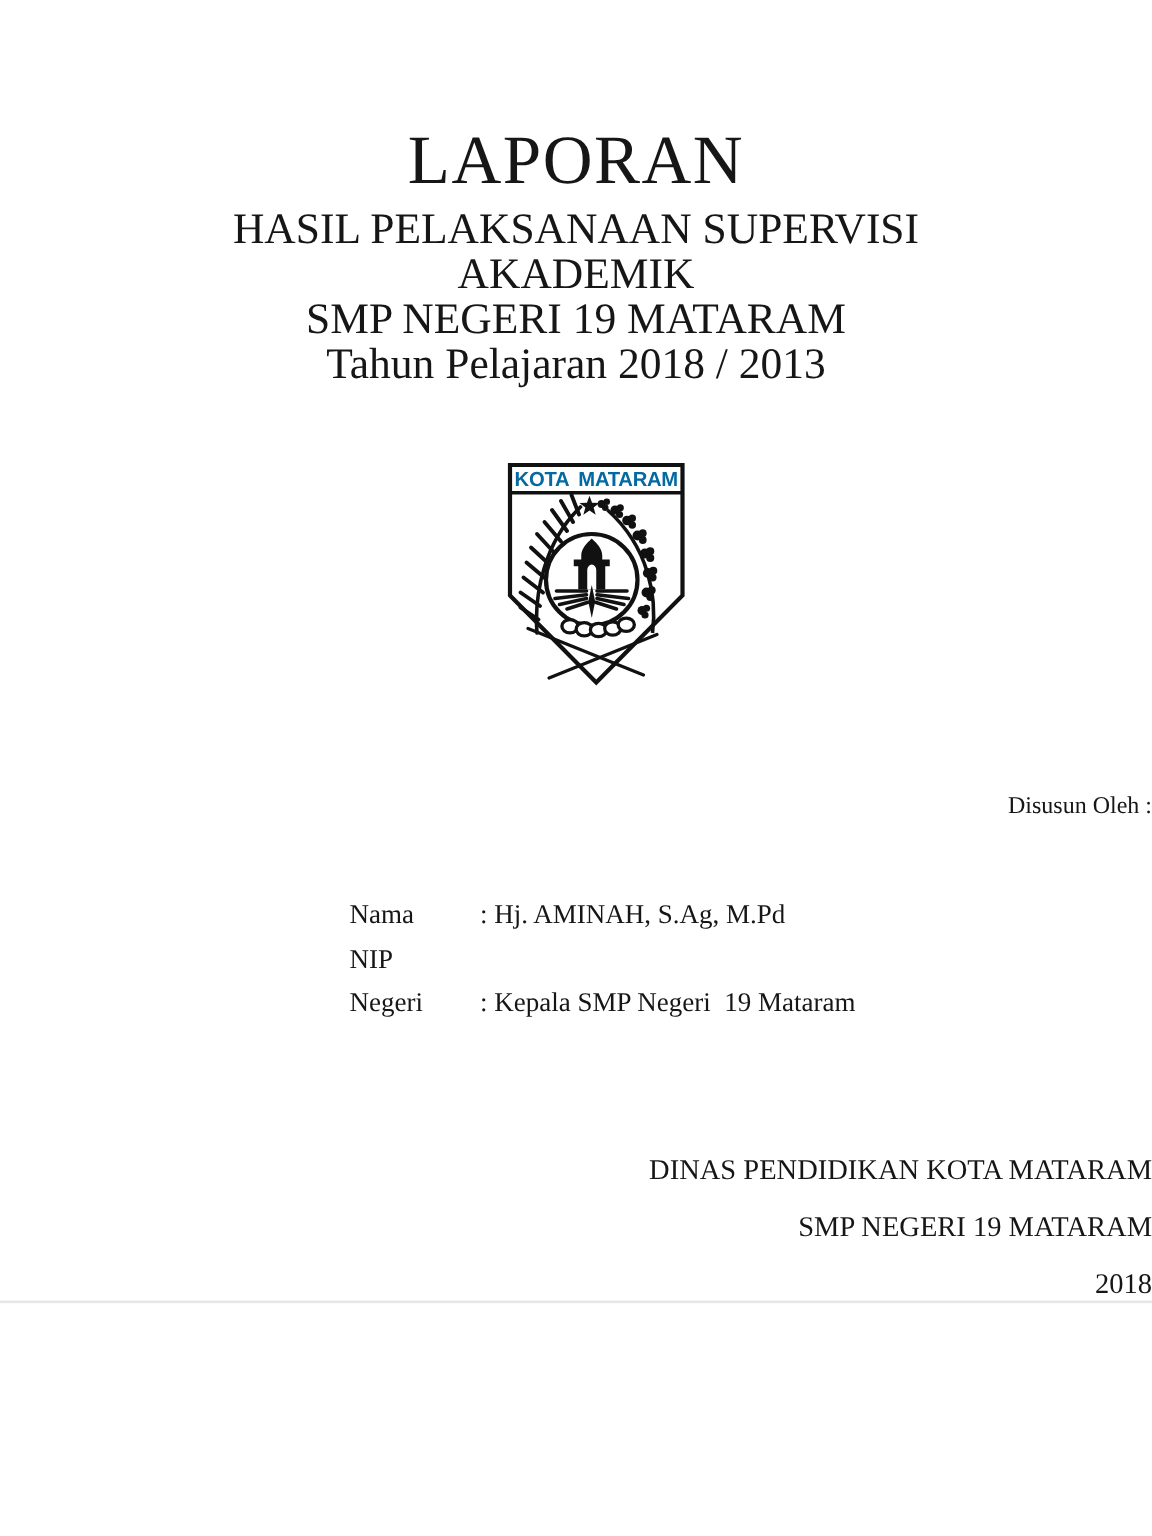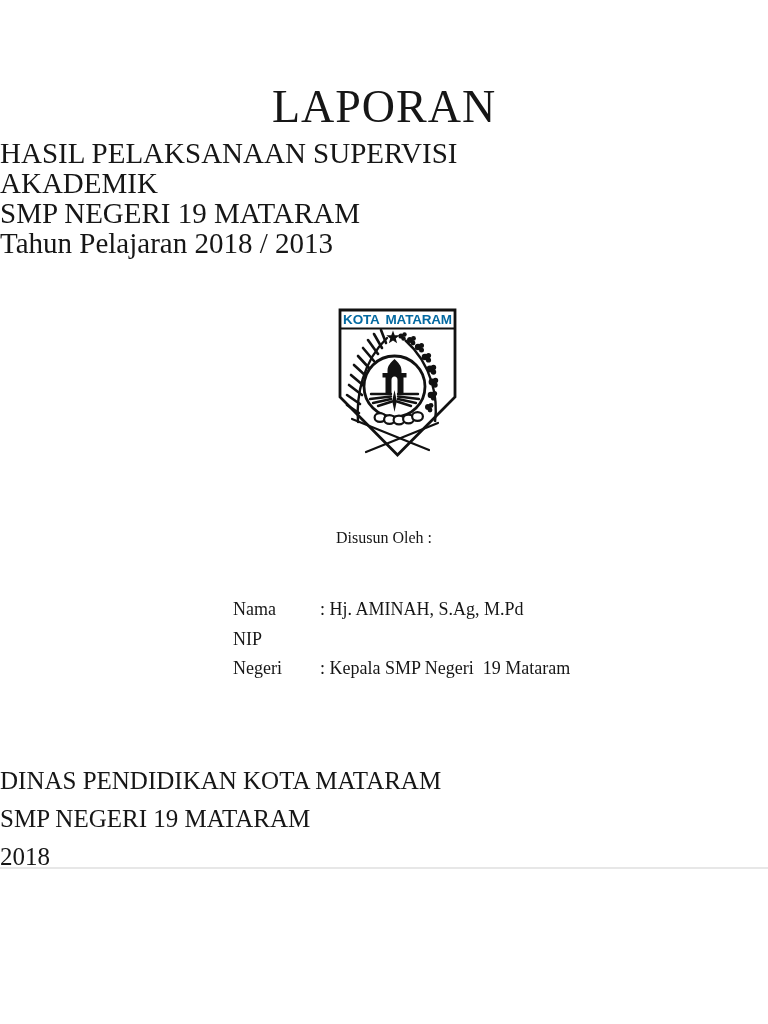--- a/index.html
+++ b/index.html
@@ -18,20 +18,21 @@
     text-align: center;
     font-size: 46px;
     font-weight: 400;
     line-height: 1;
     letter-spacing: 1px;
     margin: 0;
   }
   .subtitle {
     position: absolute;
     top: 138px; left: 0; right: 0;
+    text-align: center;
     font-size: 29px;
     line-height: 30px;
     font-family: Liberation Serif, serif;
   }
   .logo {
     position: absolute;
     top: 307px; left: 337px;
     width: 121px; height: 151px;
   }
   .logo svg { position: absolute; top: 0; left: 0; }
@@ -45,38 +46,38 @@
     font-weight: 700;
     font-size: 13.5px;
     letter-spacing: -0.2px;
     word-spacing: 3px;
     color: #0369a1;
     white-space: nowrap;
   }
   .byline {
     position: absolute;
     top: 528px; left: 0; right: 0;
-    text-align: center;
+    text-align: right;
     font-size: 16px;
     line-height: 1.2;
   }
   .details {
     position: absolute;
     top: 595px; left: 233px;
     font-size: 18px;
     line-height: 29.6px;
   }
   .detail-row { display: flex; }
   .detail-label { width: 87px; flex: 0 0 87px; }
   .detail-value { white-space: pre; }
   .footer {
     position: absolute;
     top: 762px; left: 0; right: 0;
-    text-align: left;
-    font-size: 25px;
+    text-align: right;
+    font-size: 19px;
     line-height: 38px;
   }
   .page-bottom-edge {
     position: absolute;
     left: 0; right: 0; bottom: 0;
     height: 2px;
     background: #e7e7e7;
   }
 </style>
 </head>

